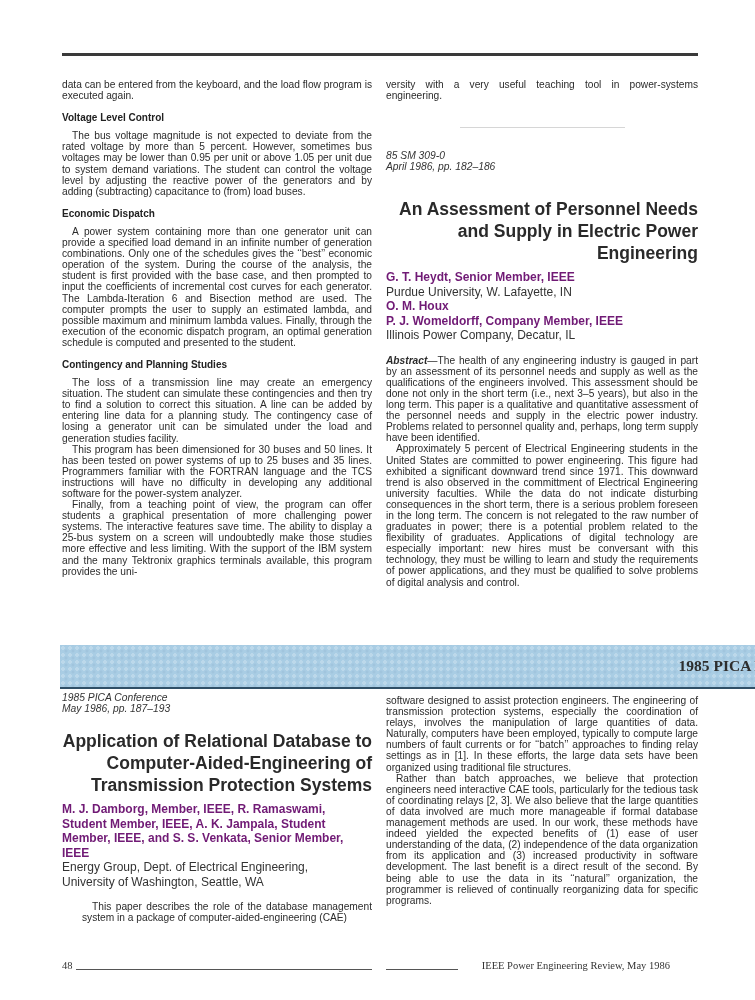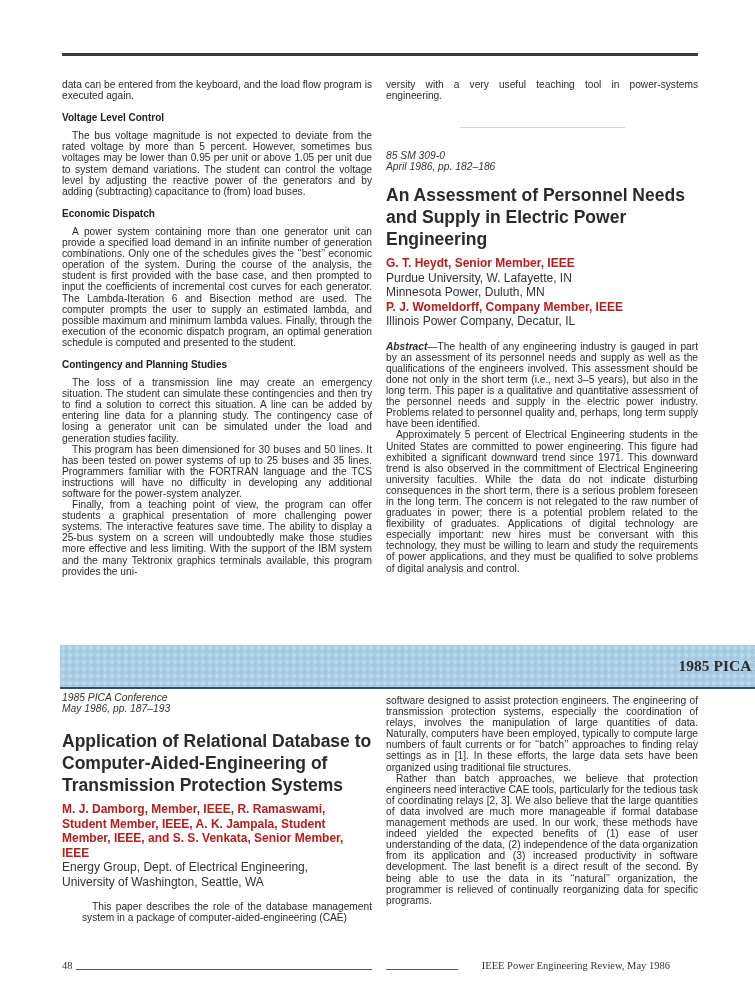--- a/index.html
+++ b/index.html
@@ -26,24 +26,24 @@
       font-weight: bold; font-size: 10px; margin: 11px 0 7px 0; color: #222;
     }
     .sep-rule {
       width: 165px; height: 1px; background: #d6d6d6; margin: 26px auto 22px auto;
     }
     .ref {
       font-style: italic; font-size: 10.3px; line-height: 11px; color: #333;
     }
     .title {
       font-weight: bold; font-size: 17.5px; line-height: 22px; color: #2a2a2a;
-      margin: 12px 0 6px 0; text-align: left;
+      margin: 26px 0 6px 0; text-align: right;
     }
     .author {
-      font-weight: bold; font-size: 12px; line-height: 14.5px; color: #b91c1c;
+      font-weight: bold; font-size: 12px; line-height: 14.5px; color: #701a75;
       text-align: left;
     }
     .affil {
       font-size: 12px; line-height: 14.5px; color: #333; text-align: left;
     }
     .abstract-label { font-weight: bold; font-style: italic; }
     .abstract { margin-top: 12px; }
     .banner {
       position: absolute; left: 60px; top: 645px; width: 716px; height: 42px;
       background-color: #a9cde4;
@@ -100,21 +100,21 @@
   <div class="ref">
     <div>85 SM 309-0</div>
     <div>April 1986, pp. 182–186</div>
   </div>
 
   <div class="title">An Assessment of Personnel Needs and Supply in Electric Power Engineering</div>
 
   <div>
     <div class="author">G. T. Heydt, Senior Member, IEEE</div>
     <div class="affil">Purdue University, W. Lafayette, IN</div>
-    <div class="affil">Minnesota Power, Duluth, MN</div>
+    <div class="author">O. M. Houx</div>
     <div class="author">P. J. Womeldorff, Company Member, IEEE</div>
     <div class="affil">Illinois Power Company, Decatur, IL</div>
   </div>
 
   <p class="abstract"><span class="abstract-label">Abstract</span><span>—The health of any engineering industry is gauged in part by an assessment of its personnel needs and supply as well as the qualifications of the engineers involved. This assessment should be done not only in the short term (i.e., next 3–5 years), but also in the long term. This paper is a qualitative and quantitative assessment of the personnel needs and supply in the electric power industry. Problems related to personnel quality and, perhaps, long term supply have been identified.</span></p>
   <p class="ind">Approximately 5 percent of Electrical Engineering students in the United States are committed to power engineering. This figure had exhibited a significant downward trend since 1971. This downward trend is also observed in the committment of Electrical Engineering university faculties. While the data do not indicate disturbing consequences in the short term, there is a serious problem foreseen in the long term. The concern is not relegated to the raw number of graduates in power; there is a potential problem related to the flexibility of graduates. Applications of digital technology are especially important: new hires must be conversant with this technology, they must be willing to learn and study the requirements of power applications, and they must be qualified to solve problems of digital analysis and control.</p>
 </div>
 
 <div class="banner">
   <span class="banner-title">1985 PICA Papers</span>

